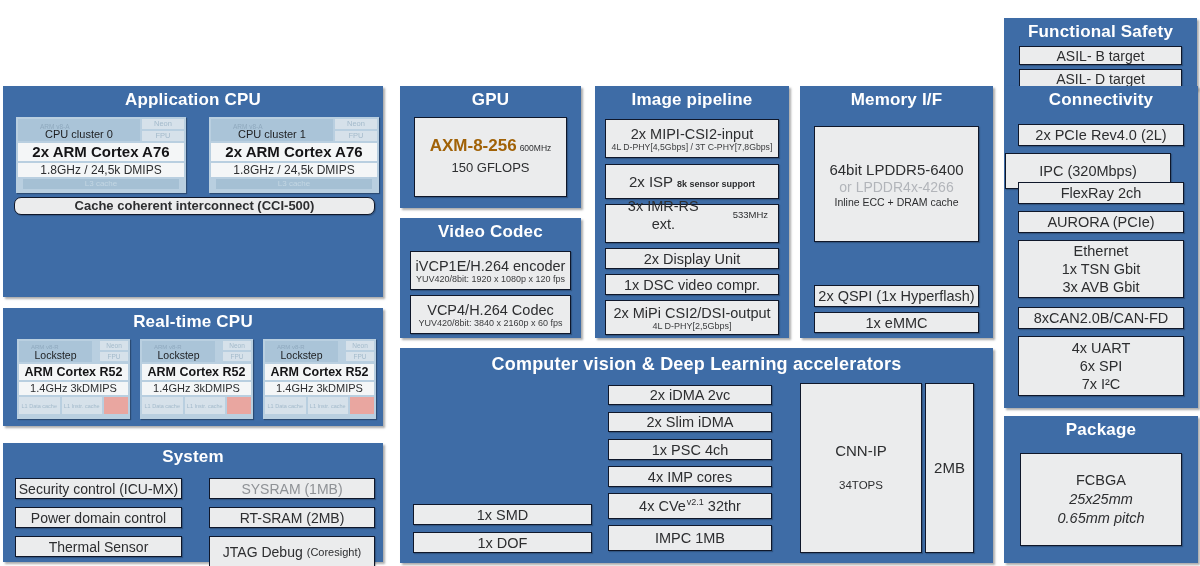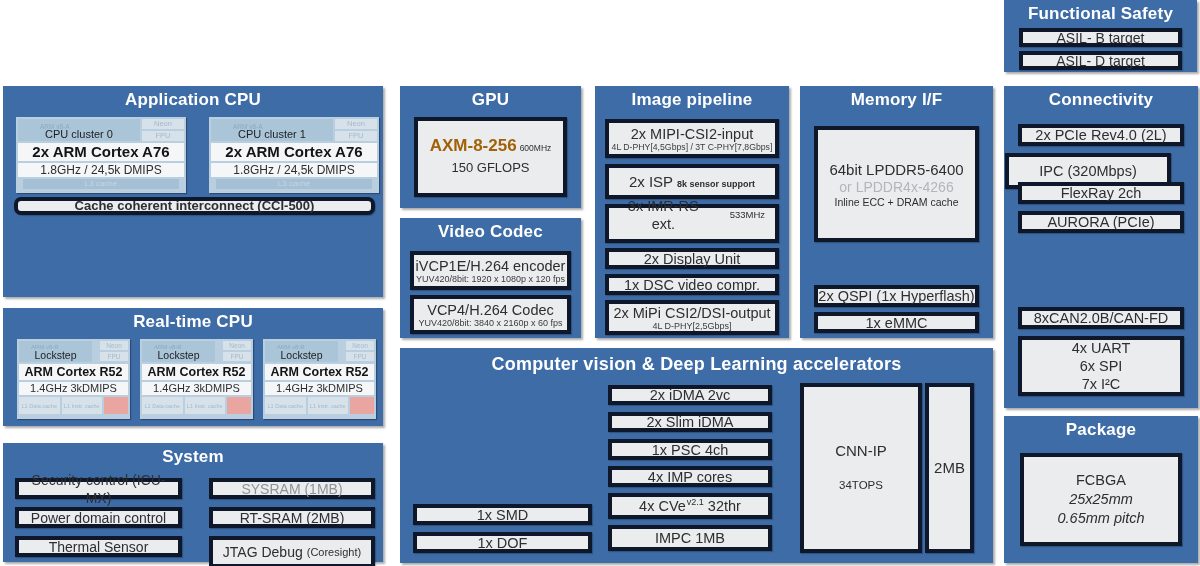--- a/index.html
+++ b/index.html
@@ -1,21 +1,21 @@
 <!DOCTYPE html>
 <html><head>
 <meta charset="utf-8">
 <style>
   html,body{margin:0;padding:0;background:#ffffff;}
   .stage{position:relative;width:1200px;height:566px;background:#ffffff;
          font-family:"Liberation Sans",sans-serif;overflow:hidden;}
   .panel{position:absolute;background:#3e6ca6;box-shadow:1.5px 1.5px 2px rgba(90,90,90,.5);box-sizing:border-box;}
   .ptitle{color:#ffffff;font-weight:bold;font-size:17px;text-align:center;padding-top:4px;letter-spacing:.2px;}
   .ptitle.big{font-size:18px;padding-top:6px;}
-  .grow{position:absolute;background:#ebeced;border:4px solid #0f172a;box-shadow:1px 1px 1px rgba(0,0,0,.22);
+  .grow{position:absolute;background:#ebeced;border:1px solid #0f172a;box-shadow:1px 1px 1px rgba(0,0,0,.22);
         color:#2d2e30;font-size:14.5px;display:flex;align-items:center;justify-content:center;
         text-align:center;box-sizing:border-box;line-height:18px;}
   .grow.col{flex-direction:column;}
   .muted{color:#8f9296;}
   .gray2{color:#b2b5ba;}
   .smalltxt{font-size:9px;line-height:10px;color:#3a3b3d;}
   .tiny{font-size:10.5px;line-height:12px;}
   .cci{font-weight:bold;font-size:13px;border-radius:7px;}
   .supx{font-size:9px;position:relative;top:-4px;margin-left:1px;text-align:right;}
   .postx{margin-left:4px;}
@@ -58,21 +58,21 @@
   .imr-r{font-size:9.5px;align-self:center;}
   .line{display:block;}
   .cnn-name{font-size:15px;}
   .cnn-perf{font-size:11.5px;margin-top:16px;}
 </style>
 </head>
 <body>
 
 <div class="stage">
 
-  <section class="panel" style="left:1004px;top:0;width:193px;height:72px">
+  <section class="panel" style="left:1004px;top:18px;width:193px;height:72px">
     <div class="ptitle">Functional Safety</div>
     <div class="grow" style="left:15px;top:28px;width:163px;height:19px;font-size:14px">ASIL- B target</div>
     <div class="grow" style="left:15px;top:51px;width:163px;height:19px;font-size:14px">ASIL- D target</div>
   </section>
 
   <section class="panel" style="left:3px;top:86px;width:380px;height:211px">
     <div class="ptitle">Application CPU</div>
 
     <div class="cluster" style="left:13px;top:31px;width:170px;height:76px">
       <div class="cl-top">
@@ -246,20 +246,25 @@
     <div class="grow" style="left:14px;top:199px;width:165px;height:22px">2x QSPI (1x Hyperflash)</div>
     <div class="grow" style="left:14px;top:226px;width:165px;height:21px">1x eMMC</div>
   </section>
 
   <section class="panel" style="left:1004px;top:86px;width:194px;height:322px">
     <div class="ptitle">Connectivity</div>
     <div class="grow" style="left:14px;top:38px;width:166px;height:22px">2x PCIe Rev4.0 (2L)</div>
     <div class="grow" style="left:1px;top:67px;width:166px;height:36px">IPC (320Mbps)</div>
     <div class="grow" style="left:14px;top:96px;width:166px;height:22px">FlexRay 2ch</div>
     <div class="grow" style="left:14px;top:125px;width:166px;height:22px">AURORA (PCIe)</div>
+    <div class="grow col" style="left:14px;top:154px;width:166px;height:58px">
+      <span class="line">Ethernet</span>
+      <span class="line">1x TSN Gbit</span>
+      <span class="line">3x AVB Gbit</span>
+    </div>
     <div class="grow" style="left:14px;top:221px;width:166px;height:22px">8xCAN2.0B/CAN-FD</div>
     <div class="grow col" style="left:14px;top:250px;width:166px;height:60px">
       <span class="line">4x UART</span>
       <span class="line">6x SPI</span>
       <span class="line">7x I²C</span>
     </div>
   </section>
 
   <section class="panel" style="left:400px;top:348px;width:593px;height:215px">
     <div class="ptitle big">Computer vision &amp; Deep Learning accelerators</div>

